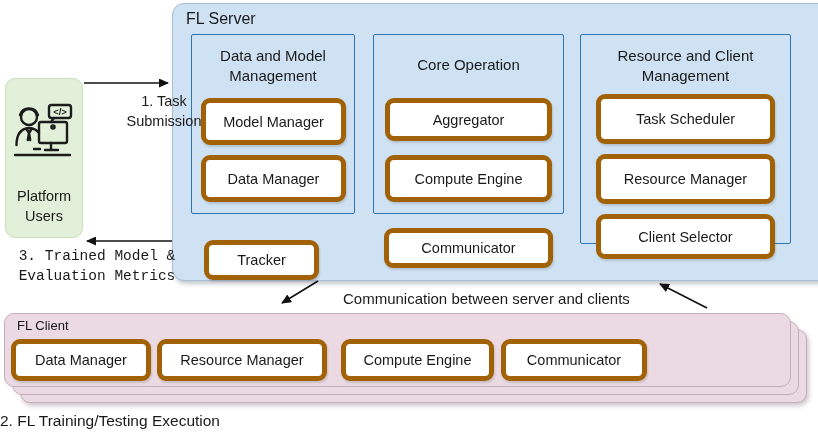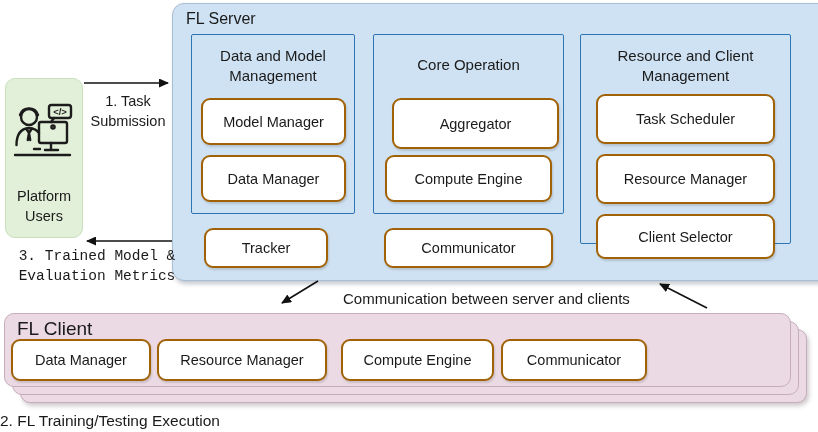--- a/index.html
+++ b/index.html
@@ -17,50 +17,50 @@
   .server-box{left:172px;top:3px;width:640px;height:276px;background:var(--server-fill,#cfe2f3);
               border:1px solid var(--server-border,#a9bed2);border-radius:12px;
               box-shadow:2px 3px 4px rgba(100,110,125,.38);padding-left:16px;}
   .server-title{position:absolute;left:13px;top:6px;font-size:16px;}
   .group{position:absolute;top:30px;border:1.5px solid var(--group-border,#2e75b6);border-radius:2px;box-sizing:border-box;}
   .g1{left:18px;width:164px;height:180px;}
   .g2{left:200px;width:191px;height:180px;}
   .g3{left:407px;width:211px;height:210px;}
   .group-title{text-align:center;font-size:15px;line-height:20px;padding:11px 5px 0;}
   .g2 .group-title{padding-top:20px;}
-  .wbox{position:absolute;background:var(--box-fill,#ffffff);border:2px solid #a16207;border-radius:9px;
+  .wbox{position:absolute;background:var(--box-fill,#ffffff);border:5px solid #a16207;border-radius:9px;
         display:flex;align-items:center;justify-content:center;font-size:14.5px;box-sizing:border-box;
         box-shadow:1px 2px 2px rgba(90,90,90,.22);text-align:center;}
   .g1 .i1{left:9px;top:63px;width:145px;height:47px;}
   .g1 .i2{left:9px;top:120px;width:145px;height:47px;}
-  .g2 .i1{left:18px;top:63px;width:167px;height:51px;}
+  .g2 .i1{left:11px;top:63px;width:167px;height:43px;}
   .g2 .i2{left:11px;top:120px;width:167px;height:47px;}
   .g3 .i1{left:15px;top:59px;width:179px;height:50px;}
   .g3 .i2{left:15px;top:119px;width:179px;height:50px;}
   .g3 .i3{left:15px;top:179px;width:179px;height:45px;}
-  .tracker{left:31px;top:224px;width:124px;height:40px;}
+  .tracker{left:31px;top:236px;width:115px;height:40px;}
   .srv-comm{left:211px;top:224px;width:169px;height:40px;}
 
   
   .client-layer{position:absolute;width:787px;height:74px;background:var(--client-fill,#ebdae3);
                 border:1px solid var(--client-border,#c6adb9);border-radius:10px;box-sizing:border-box;}
   .cl-back2{left:20px;top:329px;box-shadow:2px 3px 4px rgba(120,100,110,.35);}
   .cl-back1{left:12px;top:321px;}
   .cl-main{left:4px;top:313px;}
-  .client-title{position:absolute;left:12px;top:4px;font-size:19px;text-align:right;}
+  .client-title{position:absolute;left:12px;top:4px;font-size:13px;text-align:right;}
   .cl-main .wbox{top:25px;height:42px;}
   .c1{left:6px;width:140px;}
   .c2{left:152px;width:170px;}
   .c3{left:336px;width:153px;}
   .c4{left:496px;width:146px;}
   .c5{left:648px;width:133px;}
 
   
   .lbl{position:absolute;font-size:14.5px;text-align:center;line-height:20px;}
-  .lbl-task{left:84px;top:91px;width:88px;}
+  .lbl-task{left:84px;top:91px;width:88px;padding-left:36px;}
   .lbl-return{left:18px;top:246px;width:158px;font-family:Liberation Mono, monospace;}
   .lbl-comm{left:327px;top:289px;font-size:15px;white-space:nowrap;text-align:left;margin-left:16px;}
   .lbl-exec{left:0;right:0;top:411px;font-size:15.5px;text-align:left;}
 
   .arrows{left:0;top:0;pointer-events:none;}
   .arrows line{stroke:#111;stroke-width:1.6;}
 </style>
 </head>
 <body>
 

